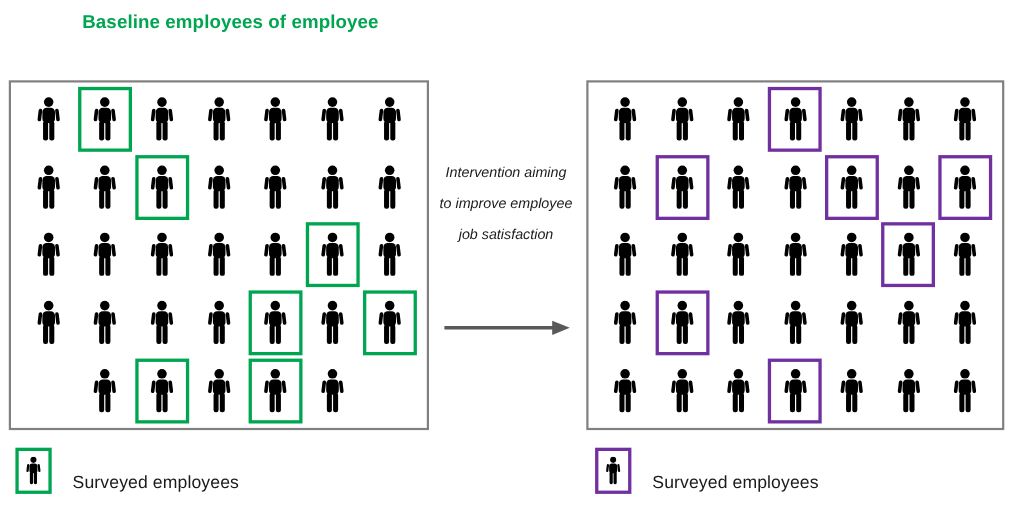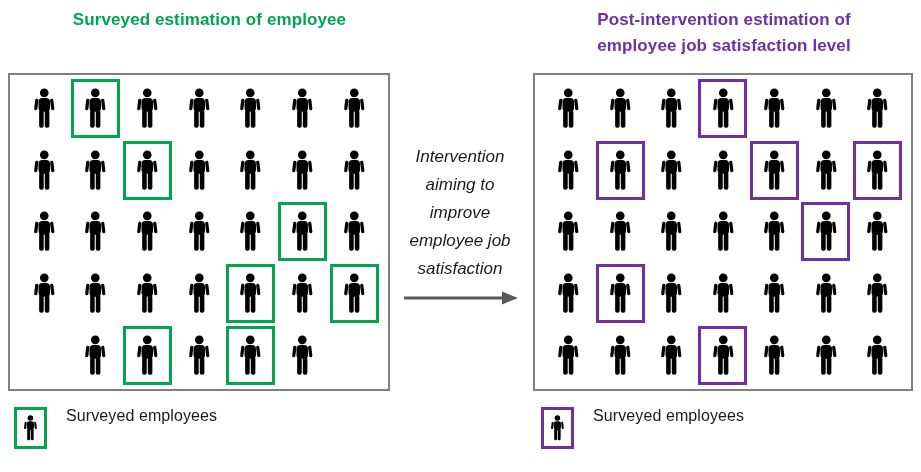--- a/index.html
+++ b/index.html
@@ -45,55 +45,51 @@
   .panel-left  .frame.boxed { border-color:var(--green); }
   .panel-right .frame.boxed { border-color:var(--purple); }
 
   .person { height:41px; width:auto; color:var(--icon); display:block; }
   .person * { fill:currentColor; }
 
   
   .mid-caption {
     position:absolute; left:399px; top:143px; width:122px;
     text-align:center;
-    font-size:17px; font-style:italic; font-weight:500;
+    font-size:13px; font-style:italic; font-weight:500;
     line-height:28px; color:#1a1a1a;
   }
   .arrow-wrap { position:absolute; left:403px; top:290px; width:116px; height:16px; color:var(--arrow); }
 
   
   .legend {
     position:absolute; top:407px;
-    display:flex; align-items:flex-start; gap:19px;
+    display:flex; align-items:flex-end; gap:19px;
   }
   .legend-left  { left:14px; }
   .legend-right { left:541px; }
   .legend-box {
     width:33px; height:42px;
     display:flex; align-items:center; justify-content:center;
     border:3px solid;
   }
   .legend-left  .legend-box { border-color:var(--green); }
   .legend-right .legend-box { border-color:var(--purple); }
   .legend-box .person { height:26px; }
   .legend-label { font-size:16px; color:#1a1a1a; letter-spacing:.1px; }
 </style>
 </head>
 <body>
 
 <div class="canvas">
 
   <div class="panel-title title-left">
-    <span>Surveyed estimation of employee</span><br>
+    <span>Baseline employees of employee</span><br>
   </div>
 
-  <div class="panel-title title-right">
-    <span>Post-intervention estimation of</span><br>
-    <span>employee job satisfaction level</span>
-  </div>
 
   <div class="panel panel-left" id="left-grid">
       <div class="row">
         <div class="cell">
           <div class="frame">
             <svg class="person" viewBox="0 0 44 68">
               <circle cx="22" cy="8" r="7.2"></circle>
               <rect x="12.5" y="16.5" width="19" height="23" rx="6.5"></rect>
               <rect x="7.2" y="18" width="5.4" height="19" rx="2.7" transform="rotate(7 9.9 18)"></rect>
               <rect x="31.4" y="18" width="5.4" height="19" rx="2.7" transform="rotate(-7 34.1 18)"></rect>

